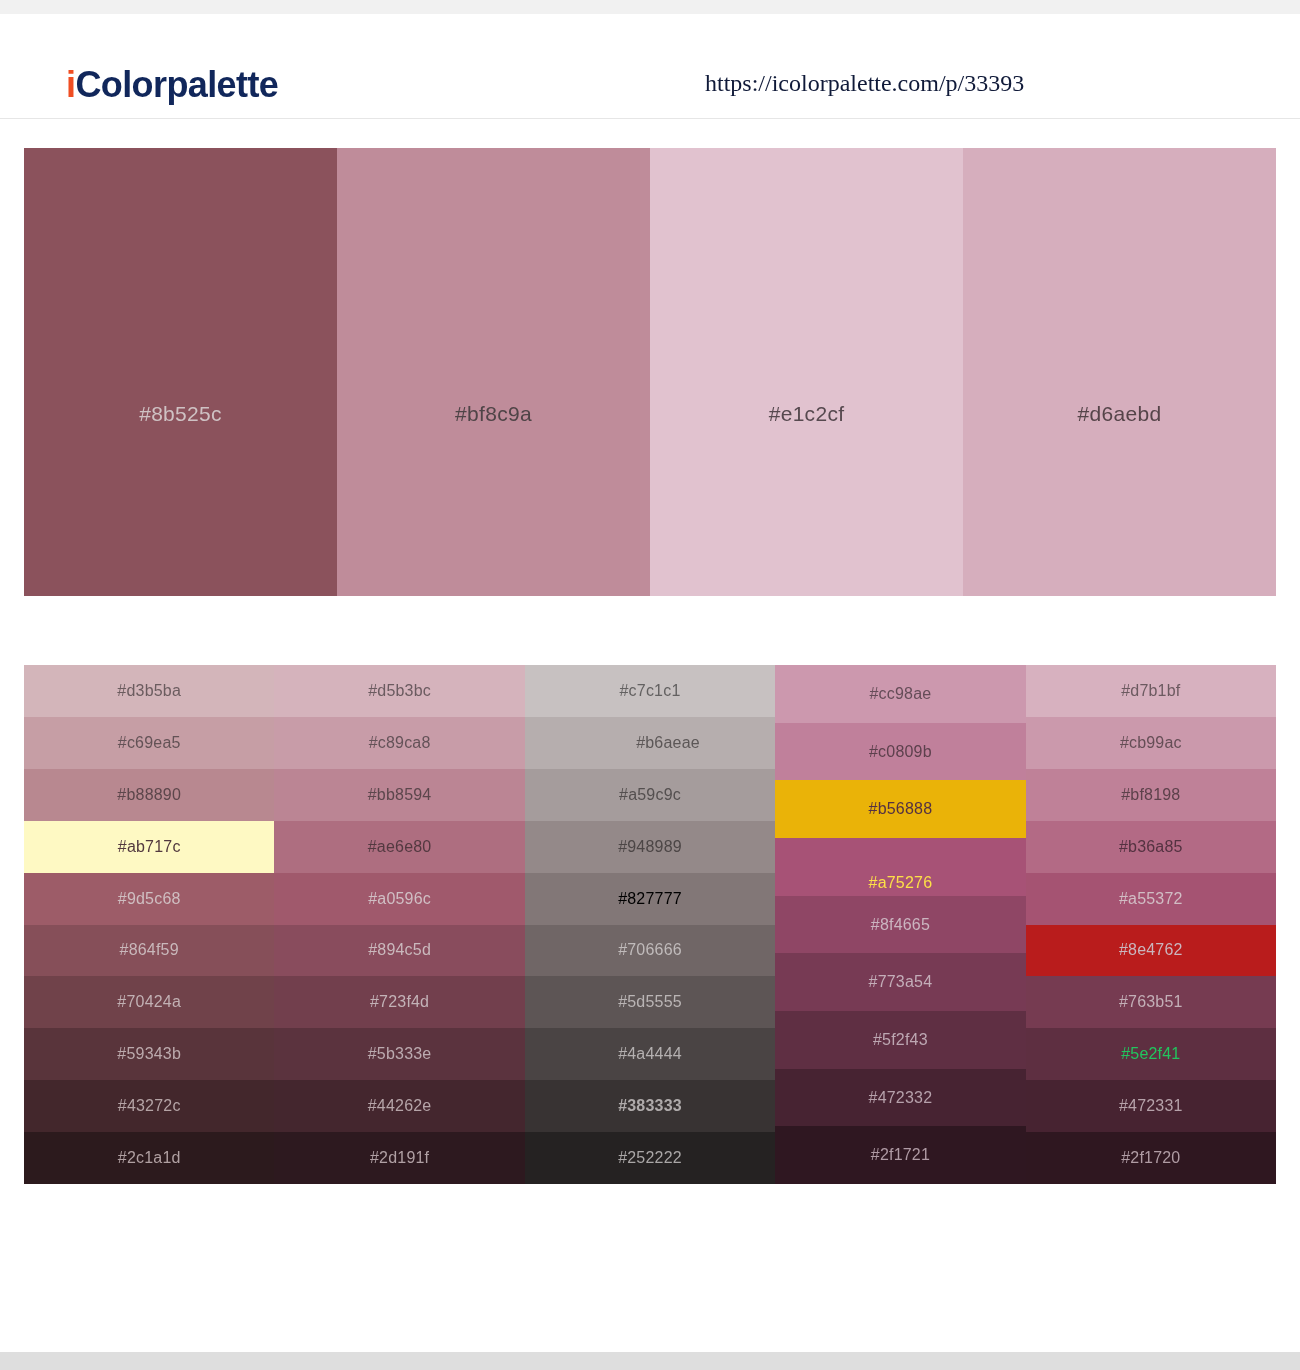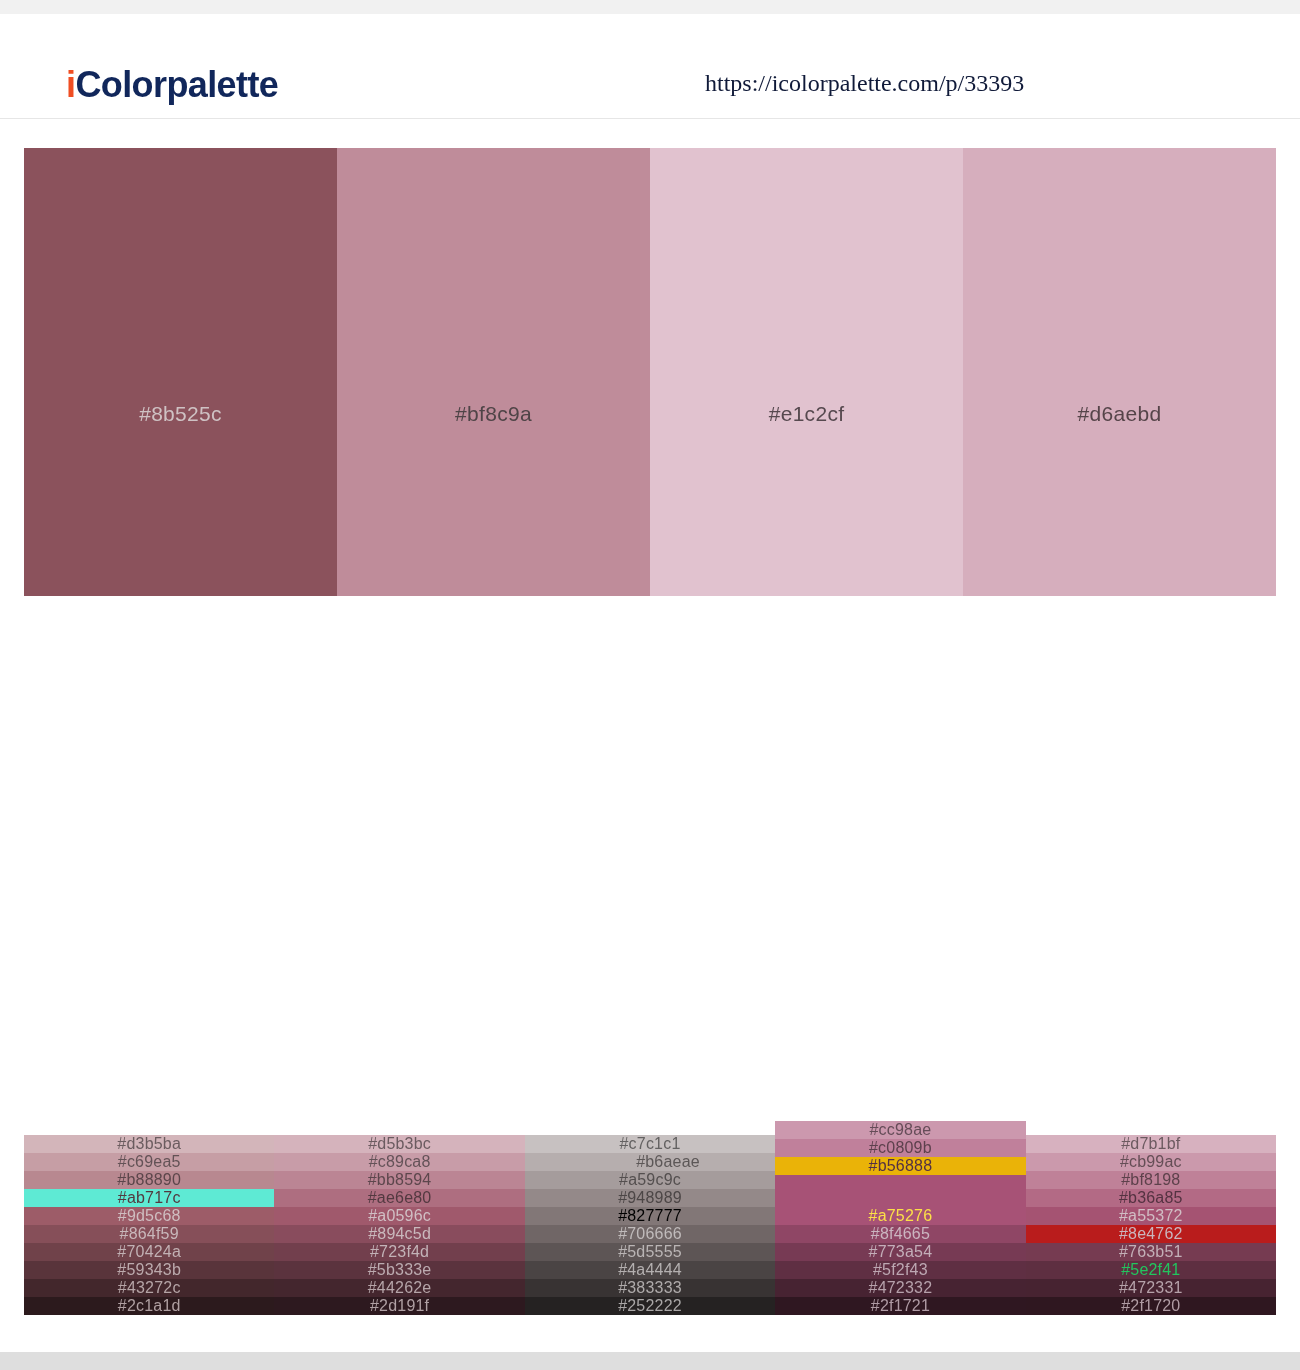--- a/index.html
+++ b/index.html
@@ -83,23 +83,22 @@
     white-space: nowrap;
     margin-top: 84px;
   }
 
   
   .grid {
     position: absolute;
     left: 24px;
     top: 665px;
     width: 1252px;
-    height: 650px;
-    display: flex;
-    align-items: flex-end;
+    height: 519px;
+    display: flex;
   }
   .grid-col {
     flex: 1 1 0;
     display: flex;
     flex-direction: column;
   }
   .grid-cell {
     flex: 1 1 0;
     display: flex;
     align-items: center;
@@ -154,21 +153,21 @@
       <div class="grid-col">
         <div class="grid-cell" style="background: rgb(211, 181, 186);">
           <span class="grid-label" style="color: rgb(107, 92, 95);">#d3b5ba</span>
         </div>
         <div class="grid-cell" style="background: rgb(198, 158, 165);">
           <span class="grid-label" style="color: rgb(99, 82, 86);">#c69ea5</span>
         </div>
         <div class="grid-cell" style="background: rgb(184, 136, 144);">
           <span class="grid-label" style="color: rgb(92, 70, 75);">#b88890</span>
         </div>
-        <div class="grid-cell" style="background: #5eead4;">
+        <div class="grid-cell" style="background: #fef9c3;">
           <span class="grid-label" style="color: rgb(82, 57, 63);">#ab717c</span>
         </div>
         <div class="grid-cell" style="background: rgb(157, 92, 104);">
           <span class="grid-label" style="color: rgb(207, 190, 193);">#9d5c68</span>
         </div>
         <div class="grid-cell" style="background: rgb(134, 79, 89);">
           <span class="grid-label" style="color: rgb(201, 184, 187);">#864f59</span>
         </div>
         <div class="grid-cell" style="background: rgb(112, 66, 74);">
           <span class="grid-label" style="color: rgb(194, 177, 180);">#70424a</span>
@@ -233,21 +232,21 @@
         </div>
         <div class="grid-cell" style="background: rgb(112, 102, 102);">
           <span class="grid-label" style="color: rgb(192, 187, 187);">#706666</span>
         </div>
         <div class="grid-cell" style="background: rgb(93, 85, 85);">
           <span class="grid-label" style="color: rgb(186, 181, 181);">#5d5555</span>
         </div>
         <div class="grid-cell" style="background: rgb(74, 68, 68);">
           <span class="grid-label" style="color: rgb(180, 176, 176);">#4a4444</span>
         </div>
-        <div class="grid-cell" style="background: rgb(56, 51, 51);">
+        <div class="grid-cell" style="background: rgb(56, 51, 51); font-weight: bold;">
           <span class="grid-label" style="color: rgb(175, 171, 171);">#383333</span>
         </div>
         <div class="grid-cell" style="background: rgb(37, 34, 34);">
           <span class="grid-label" style="color: rgb(170, 167, 167);">#252222</span>
         </div>
       </div>
       <div class="grid-col">
         <div class="grid-cell" style="background: rgb(204, 152, 174);">
           <span class="grid-label" style="color: rgb(101, 76, 88);">#cc98ae</span>
         </div>

